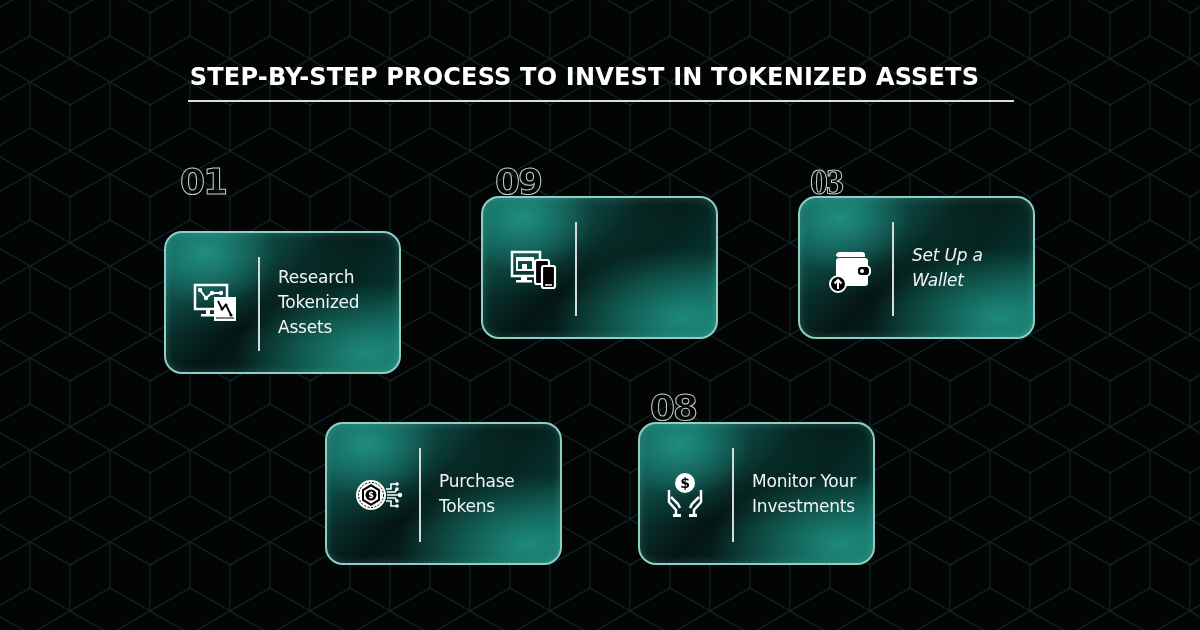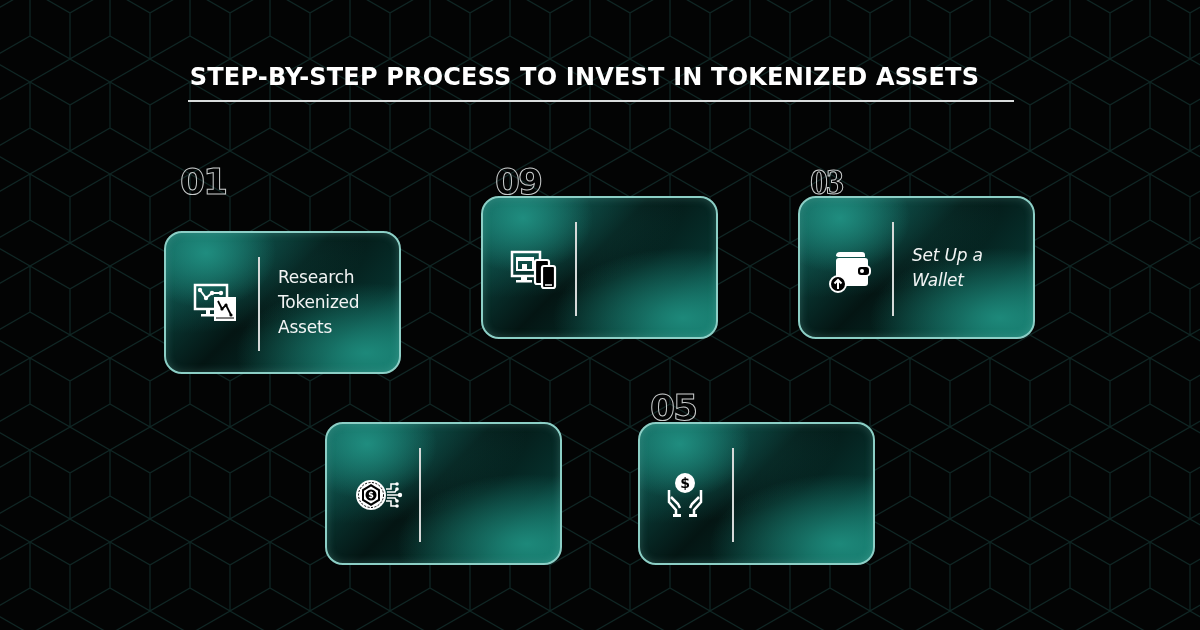--- a/index.html
+++ b/index.html
@@ -132,28 +132,30 @@
     </g>
     <g fill="#fff">
         <circle cx="44" cy="14" r="1.8"></circle>
         <circle cx="44" cy="19" r="1.8"></circle>
         <circle cx="47" cy="25" r="2.2"></circle>
         <circle cx="44" cy="31" r="1.8"></circle>
         <circle cx="44" cy="36" r="1.8"></circle>
       </g>
   </svg>
   <div class="divider"></div>
+  <div class="label" style="width:100px;">Purchase Tokens</div>
 </div>
 
-<div class="step-num" style="left:650px; top:390px;">05</div>
+<div class="step-num" style="left:650px; top:390px;">08</div>
 <div class="card" style="left:638px; top:422px;">
   <svg class="icon" viewBox="0 0 50 50" style="left:24px;">
     <circle cx="21" cy="13" r="10" fill="#fff"></circle>
     <text x="21" y="18" font-size="14" text-anchor="middle" fill="#000" font-family="DejaVu Sans, sans-serif" font-weight="bold">$</text>
     <path d="M5 20 L5 32 L12 40 L12 44" fill="none" stroke="#fff" stroke-width="2.5"></path>
     <path d="M7 27 L14 34 L16 38" fill="none" stroke="#fff" stroke-width="2.5"></path>
     <rect x="9" y="44" width="8" height="3" fill="#fff"></rect>
     <path d="M37 20 L37 32 L30 40 L30 44" fill="none" stroke="#fff" stroke-width="2.5"></path>
     <path d="M35 27 L28 34 L26 38" fill="none" stroke="#fff" stroke-width="2.5"></path>
     <rect x="25" y="44" width="8" height="3" fill="#fff"></rect>
   </svg>
   <div class="divider"></div>
+  <div class="label" style="width:120px;">Monitor Your Investments</div>
 </div>
 
 </body></html>

